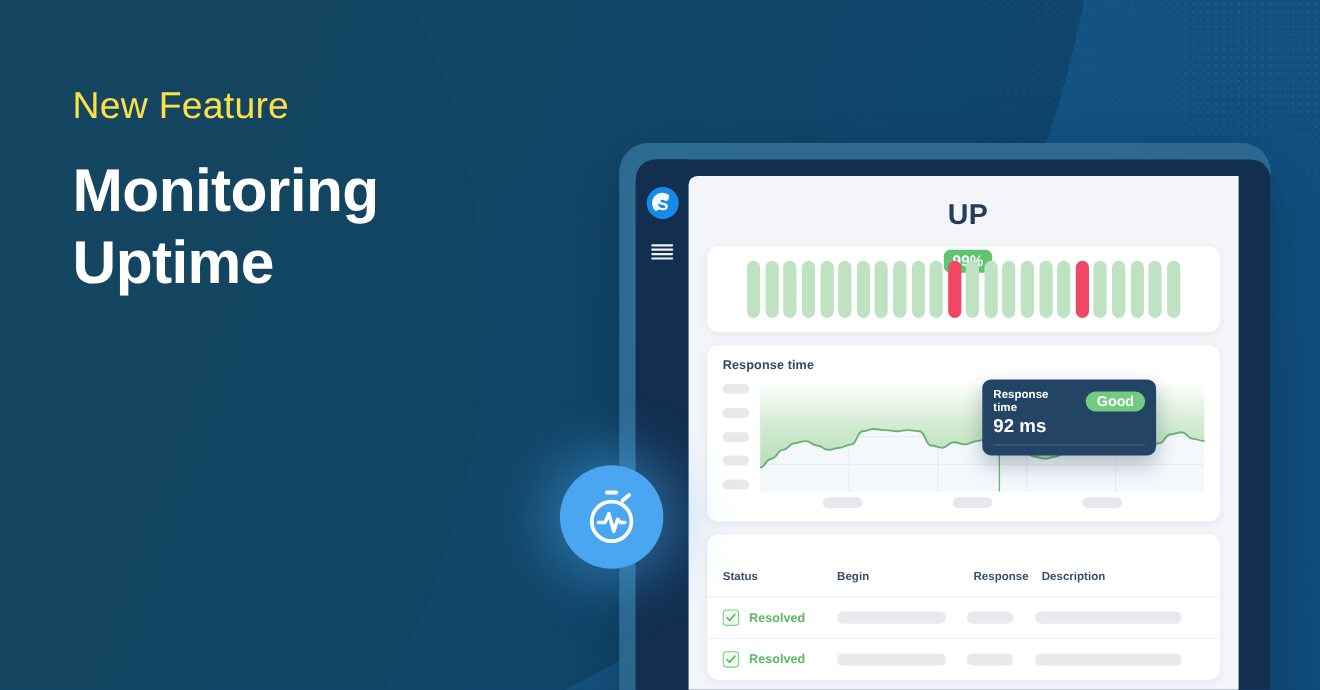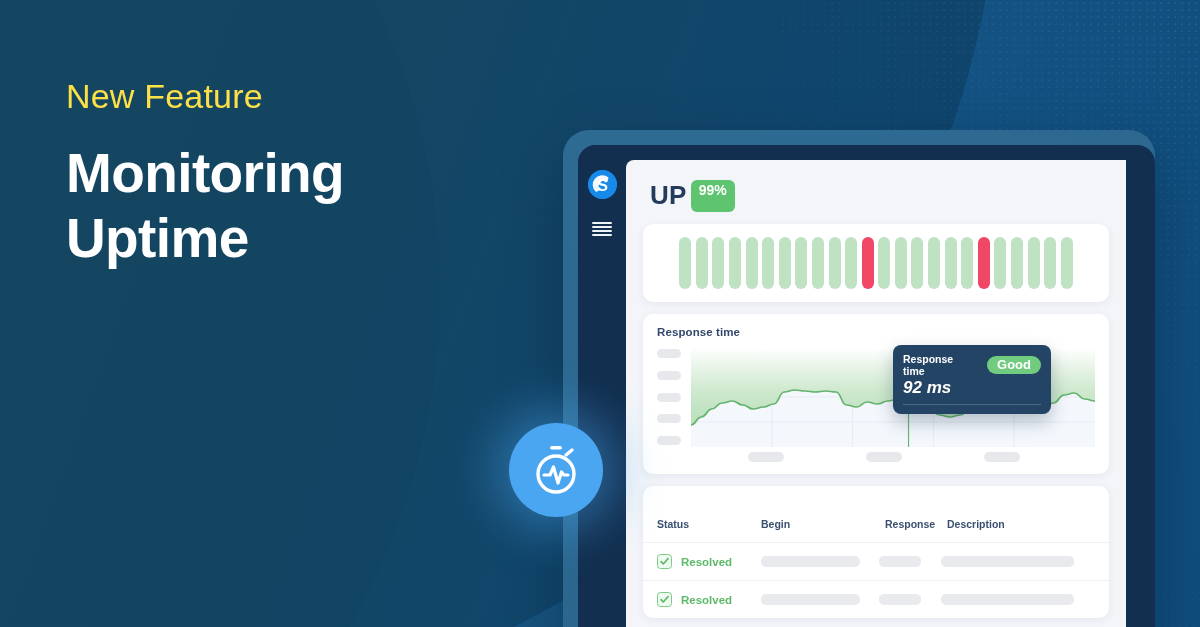--- a/index.html
+++ b/index.html
@@ -105,21 +105,21 @@
   .content{
     position:absolute; left:626px; top:160px;
     width:500px; height:490px;
     background:#f3f5f9;
     border-radius:8px 0 0 0;
     padding:16px 14px 0 14px;
     overflow:hidden;
   }
 
   
-  .up-row{ display:flex; gap:4px; padding:4px 2px 0 10px; height:36px; }
+  .up-row{ display:flex; align-items:center; gap:16px; padding:4px 2px 0 10px; height:36px;flex-direction:column; }
   .up-title{ font-size:26px; font-weight:700; color:#253b5c; letter-spacing:0.3px; }
   .up-badge{
     background:#5ec46f; color:#fff; font-size:14px; font-weight:700;
     border-radius:6px; padding:3px 8px 4px; line-height:1;
   }
 
   .card{
     background:#ffffff; border-radius:10px;
     box-shadow:0 2px 8px rgba(30,60,100,0.07);
   }
@@ -144,21 +144,21 @@
   .tooltip{
     position:absolute; left:250px; top:31px;
     width:158px;
     background:#234464; border-radius:8px;
     padding:8px 10px 9px 10px;
     box-shadow:0 8px 18px rgba(15,40,70,0.28);
   }
   .tt-top{ display:flex; align-items:center; justify-content:space-between; gap:6px; }
   .tt-label{ font-size:10.5px; color:#ffffff; font-weight:600; }
   .tt-badge{ background:#72cc7f; color:#fff; font-size:13px; font-weight:700; border-radius:12px; padding:2px 10px 3px; line-height:1;margin-left:24px; }
-  .tt-value{ font-size:17px; font-weight:700; color:#ffffff; margin-top:1px;font-style:italic; }
+  .tt-value{ font-size:17px; font-weight:700; color:#ffffff; margin-top:1px; }
   .tt-rule{ height:1px; background:rgba(255,255,255,0.20); margin-top:6px; }
 
   
   .tbl-card{ margin:12px 3px 0 3px; padding:0; overflow:hidden; }
   .thead{ display:flex; align-items:center; height:36px; padding:0 14px;margin-top:20px; }
   .thead span{ font-size:10.5px; font-weight:700; color:#3a4f70; }
   .c1{ width:104px; } .c2{ width:124px; } .c3{ width:62px; } .c4{ flex:1; }
   .trow{ display:flex; align-items:center; height:38px; padding:0 14px; border-top:1px solid #eef0f4; }
   .st{ width:104px; display:flex; align-items:center; gap:9px; }
   .st-ico{ width:15px; height:15px; border-radius:3.5px; border:1.4px solid #f2899f; display:flex; align-items:center; justify-content:center; background:#fdeef1; }

